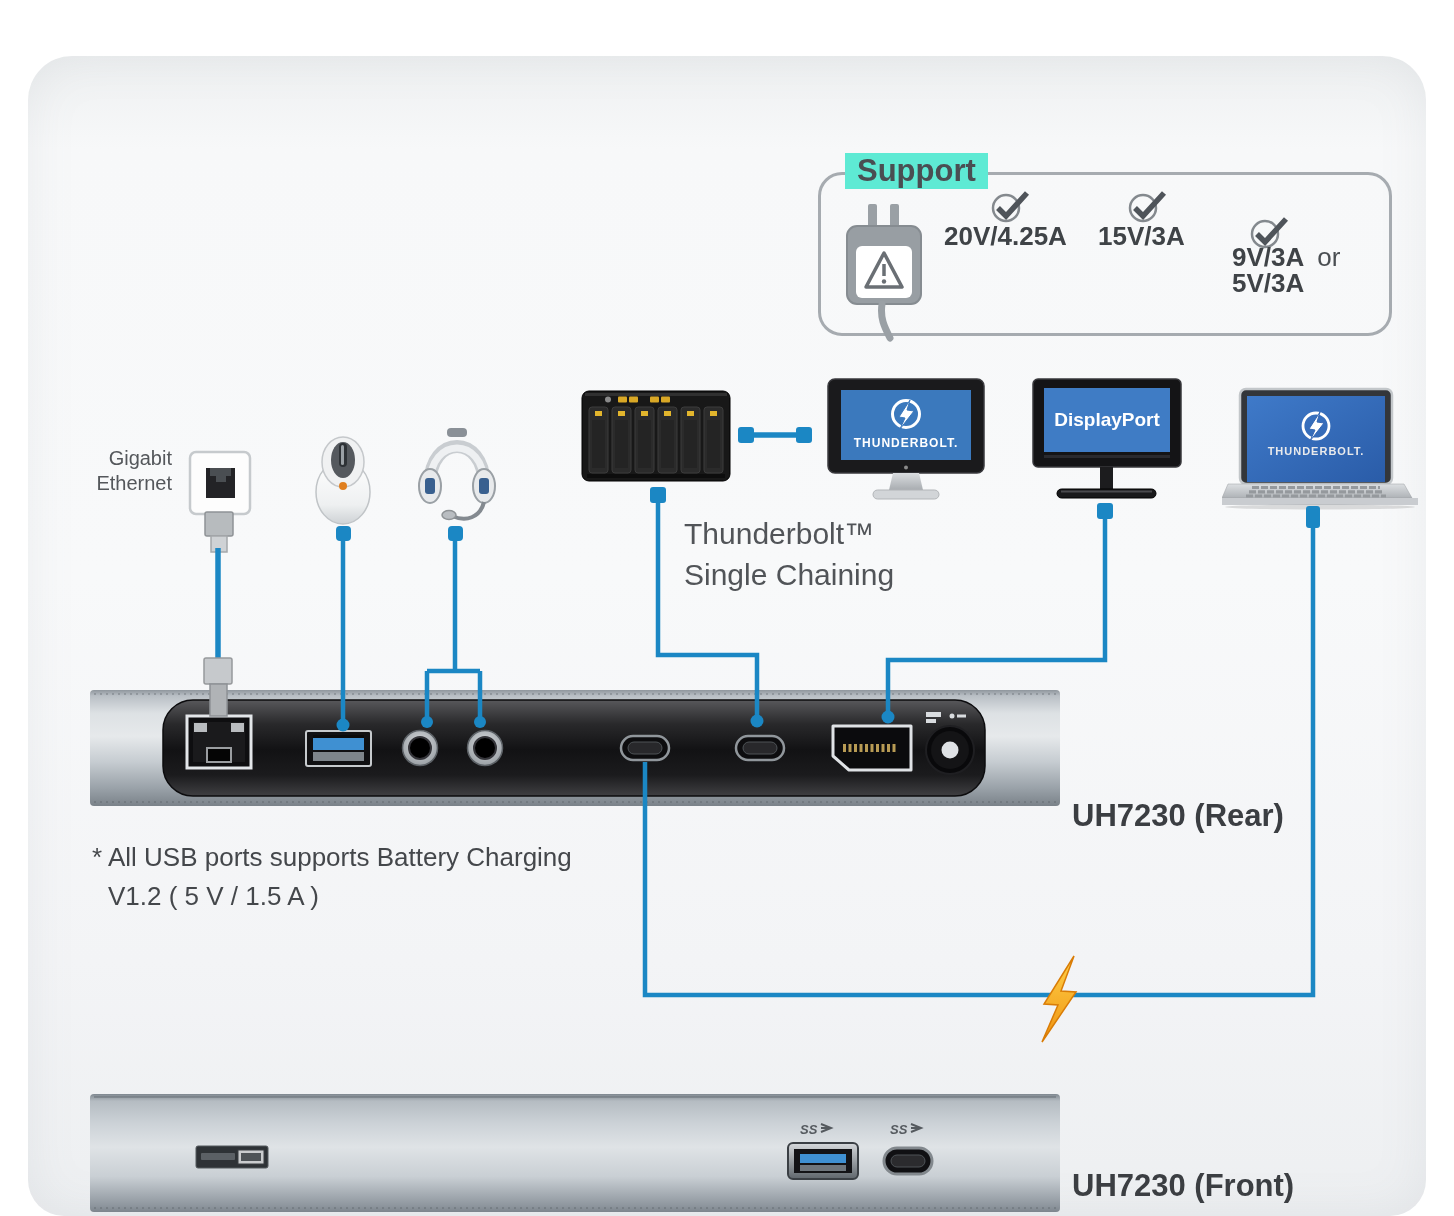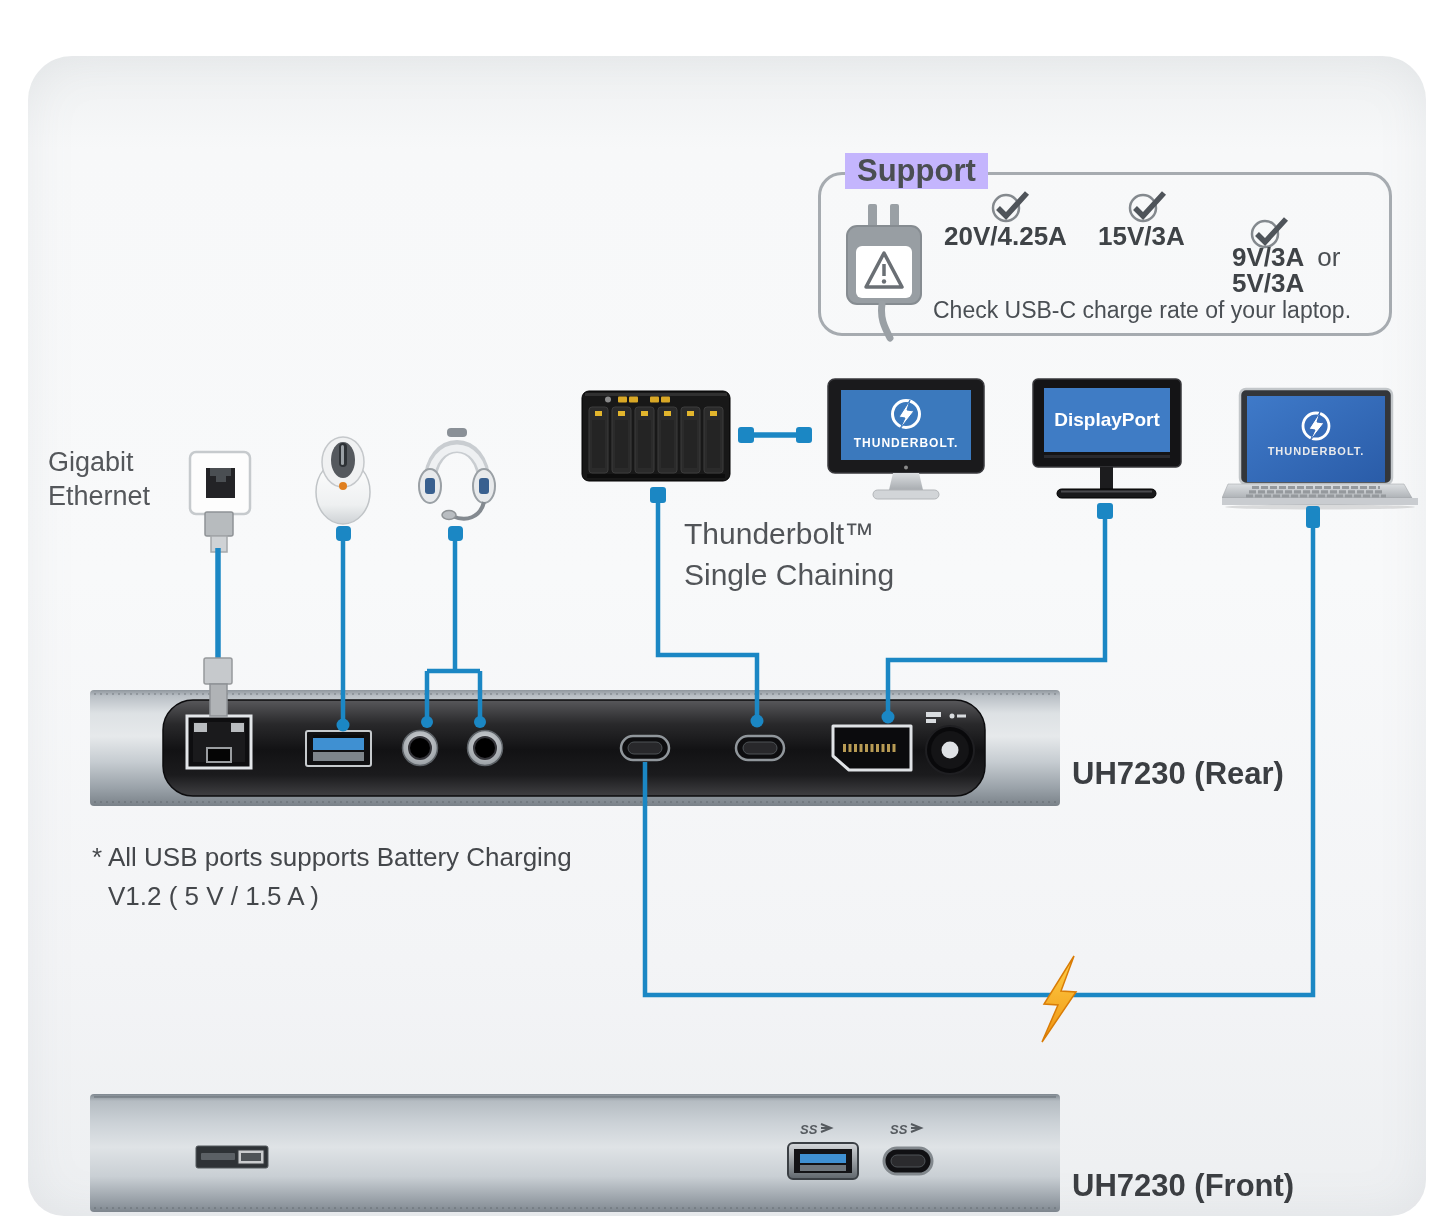--- a/index.html
+++ b/index.html
@@ -4,26 +4,26 @@
 <style>
   html,body{margin:0;padding:0;background:#ffffff;}
   body{font-family:"Liberation Sans", sans-serif;}
   .canvas{position:relative;width:1454px;height:1216px;background:#ffffff;overflow:hidden;}
   .card{position:absolute;left:28px;top:56px;width:1398px;height:1160px;border-radius:44px 44px 36px 36px;
         background:linear-gradient(180deg,#eef0f1 0%,#f7f8f9 8%,#f8f9fa 45%,#f3f4f6 78%,#edeff1 100%);
         box-shadow:inset 0 0 50px rgba(120,130,140,.10);}
   .abs{position:absolute;}
   
   .support-box{position:absolute;left:818px;top:172px;width:568px;height:158px;border:3px solid #a6abb0;border-radius:24px;}
-  .support-legend{position:absolute;left:845px;top:153px;padding:0 12px;font-size:31px;font-weight:bold;color:#4a4e52;background:#c4b5fd;}
+  .support-legend{position:absolute;left:845px;top:153px;padding:0 12px;font-size:31px;font-weight:bold;color:#4a4e52;background:#5eead4;}
   .rate{position:absolute;font-size:26px;font-weight:bold;color:#3f4347;text-align:left;}
   .rate .or{font-weight:normal;margin-left:13px;color:#4a4e52;}
   .support-note{position:absolute;left:933px;top:297px;font-size:23px;color:#4a4f54;}
   
-  .eth-label{position:absolute;left:48px;top:446px;width:124px;text-align:left;font-size:27px;line-height:1.25;color:#54575b;}
+  .eth-label{position:absolute;left:48px;top:446px;width:124px;text-align:right;font-size:20px;line-height:1.25;color:#54575b;}
   .daisy-label{position:absolute;left:684px;top:514px;font-size:30px;line-height:1.35;color:#515458;}
   .usb-note{position:absolute;left:92px;top:838px;font-size:26px;line-height:1.5;color:#44474b;}
   .usb-note .l2{margin-left:16px;}
   .charge-note{position:absolute;left:880px;top:920px;font-size:26px;color:#53565a;}
   .model-label{position:absolute;font-size:31px;font-weight:bold;color:#3b3e42;}
   svg{display:block;}
 </style>
 </head>
 <body>
 
@@ -56,21 +56,20 @@
     <circle cx="20" cy="22" r="13" fill="none" stroke="#84898e" stroke-width="2.5"></circle>
     <path d="M12,22 L20,30 L41,7" fill="none" stroke="#4f545a" stroke-width="5.5"></path>
   </svg>
 
   <div class="rate" style="left:944px;top:221px;width:136px;">20V/4.25A</div>
   <div class="rate" style="left:1098px;top:221px;width:96px;">15V/3A</div>
   <div class="rate" style="left:1232px;top:242px;width:130px;text-align:left;">
     <span>9V/3A</span><span class="or">or</span>
   </div>
   <div class="rate" style="left:1232px;top:268px;width:130px;text-align:left;">5V/3A</div>
-  <div class="support-note">Check USB-C charge rate of your laptop.</div>
 
   <div class="eth-label">
     <div>Gigabit</div>
     <div>Ethernet</div>
   </div>
   <div class="daisy-label">
     <div>Thunderbolt™</div>
     <div>Single Chaining</div>
   </div>
 
@@ -281,21 +280,21 @@
       <rect x="836" y="29" width="10" height="4" fill="#d9dcdf"></rect>
       <circle cx="862" cy="26" r="2.5" fill="#d9dcdf"></circle>
       <rect x="867" y="24.5" width="9" height="3" fill="#d9dcdf"></rect>
     </g>
     <g>
       <circle cx="860" cy="60" r="24" fill="#09090b" stroke="#1f1f22" stroke-width="2"></circle>
       <circle cx="860" cy="60" r="19" fill="#141416"></circle>
       <circle cx="860" cy="60" r="8.5" fill="#dfe2e5"></circle>
     </g>
   </svg>
-  <div class="model-label" style="left:1072px;top:756px;">UH7230 (Rear)</div>
+  <div class="model-label" style="left:1072px;top:798px;">UH7230 (Rear)</div>
 
   <svg class="abs" style="left:90px;top:1094px;" width="970" height="118" viewBox="0 0 970 118">
     <defs>
       <linearGradient id="slab2" x1="0" y1="0" x2="0" y2="1">
         <stop offset="0" stop-color="#7f8890"></stop>
           <stop offset=".06" stop-color="#b5bcc2"></stop>
         <stop offset=".25" stop-color="#ccd2d7"></stop>
           <stop offset=".45" stop-color="#dfe3e6"></stop>
         <stop offset=".7" stop-color="#c9cfd4"></stop>
           <stop offset=".95" stop-color="#8d959d"></stop>

